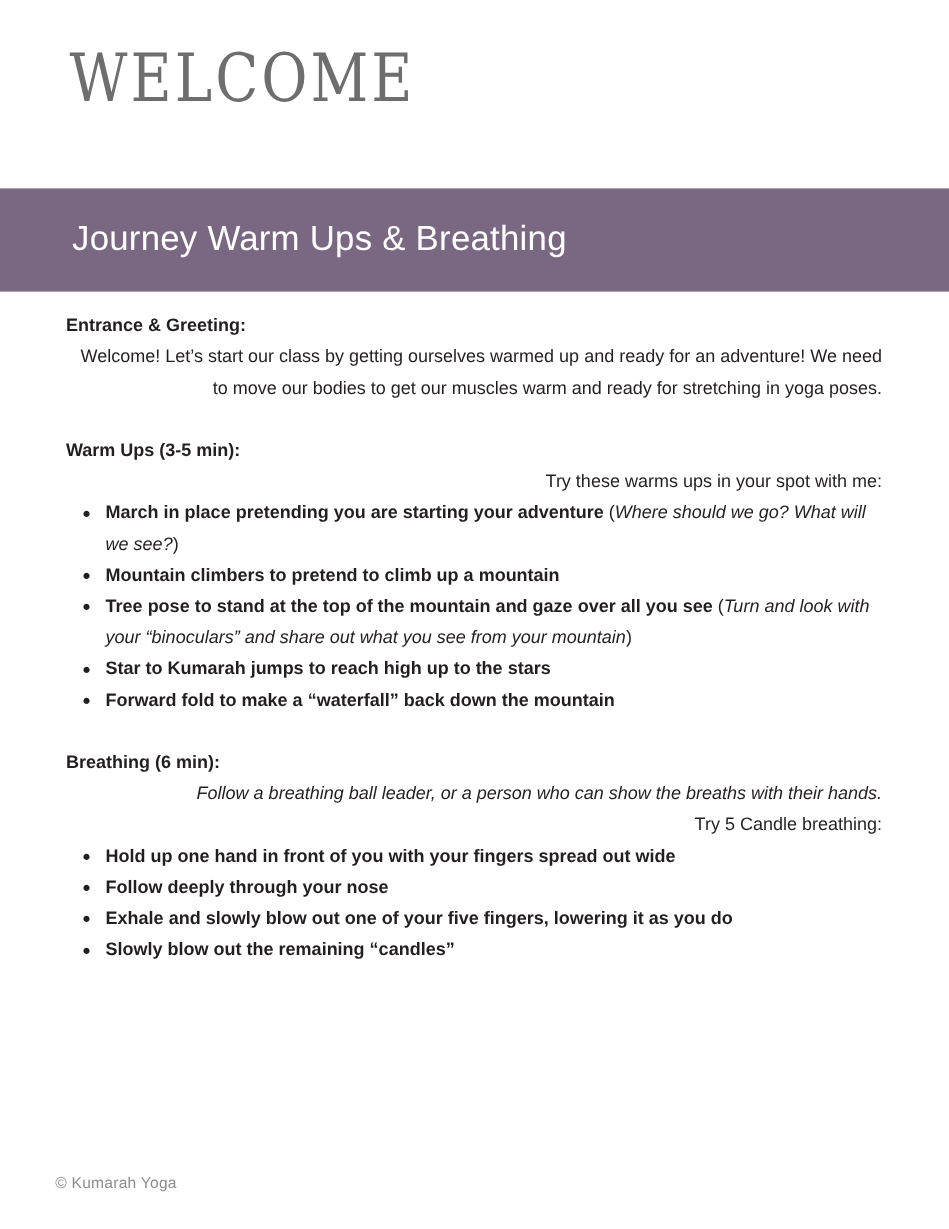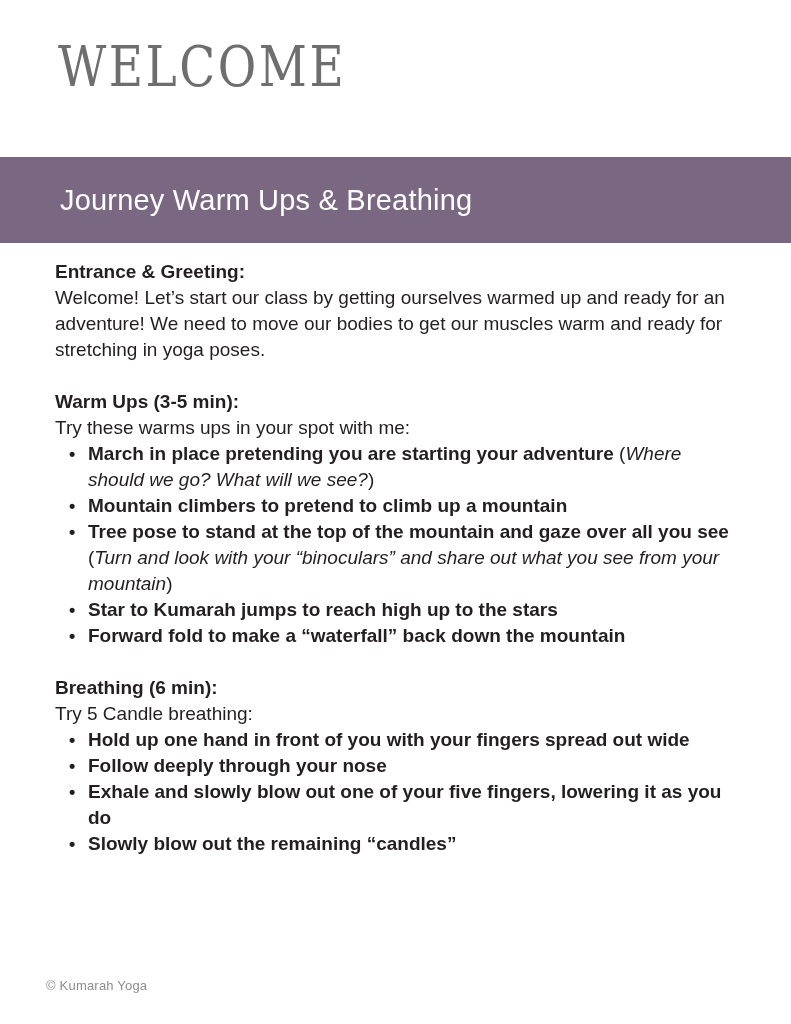--- a/index.html
+++ b/index.html
@@ -62,34 +62,35 @@
     white-space: nowrap;
   }
 
   
   .content {
     position: absolute;
     left: 55px;
     top: 259px;
     width: 680px;
     color: #231f20;
-    font-size: 19px;
+    font-size: 15px;
     line-height: 26px;
   }
 
   .section { margin: 0; }
 
   .heading {
     font-weight: bold;
     margin: 0;
   }
 
   .para {
     margin: 0;
     font-weight: 400;
+    text-align: right;
   }
 
   .para.italic { font-style: italic; }
 
   .spacer { height: 26px; }
 
   ul.bullets {
     list-style: none;
     margin: 0;
     padding: 0;
@@ -160,20 +161,21 @@
           <li><span>Tree pose to stand at the top of the mountain and gaze over all you see</span><span class="note-upright"> (</span><span class="note">Turn and look with your “binoculars” and share out what you see from your mountain</span><span class="note-upright">)</span></li>
           <li><span>Star to Kumarah jumps to reach high up to the stars</span></li>
           <li><span>Forward fold to make a “waterfall” back down the mountain</span></li>
         </ul>
     </div>
 
     <div class="spacer"></div>
 
     <div class="section">
       <p class="heading">Breathing (6 min):</p>
+      <p class="para italic">Follow a breathing ball leader, or a person who can show the breaths with their hands.</p>
       <p class="para">Try 5 Candle breathing:</p>
       <ul class="bullets">
           <li><span>Hold up one hand in front of you with your fingers spread out wide</span></li>
           <li><span>Follow deeply through your nose</span></li>
           <li><span>Exhale and slowly blow out one of your five fingers, lowering it as you do</span></li>
           <li><span>Slowly blow out the remaining “candles”</span></li>
         </ul>
     </div>
 
   </div>

